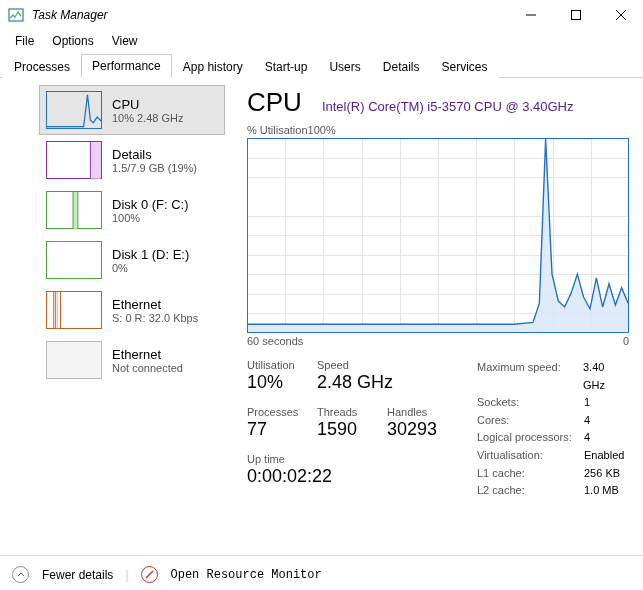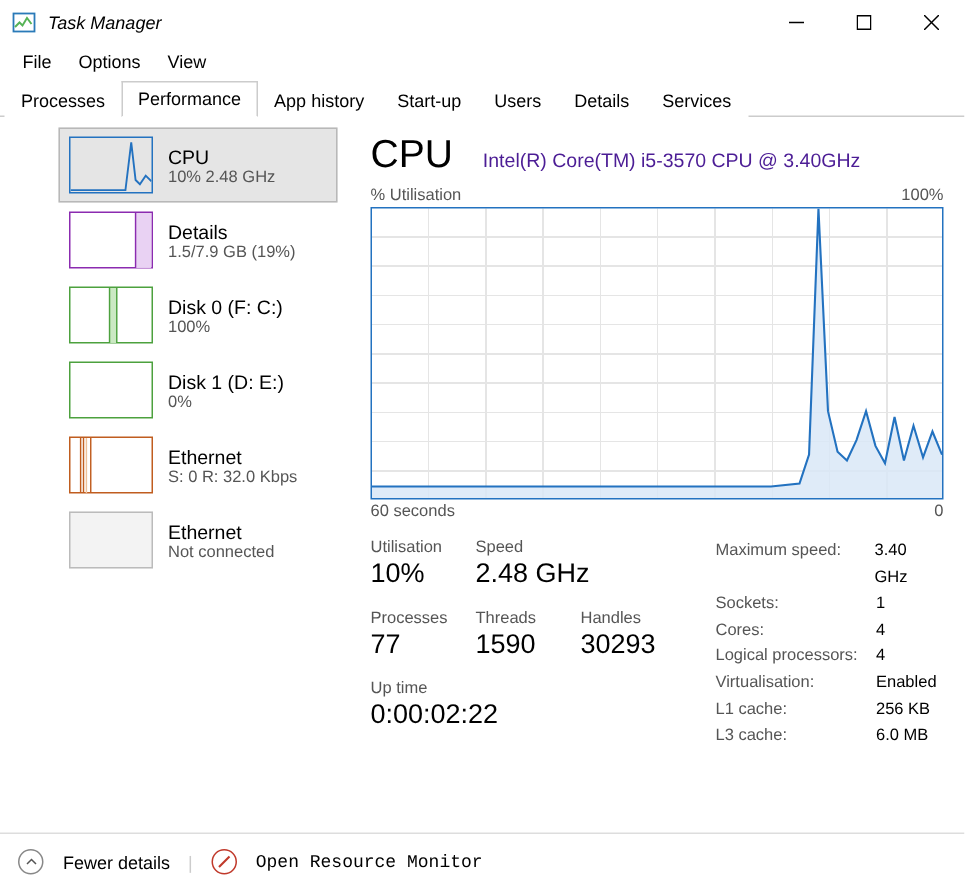--- a/index.html
+++ b/index.html
@@ -26,21 +26,21 @@
 .side-thumb { width: 56px; height: 38px; border: 1px solid; position: relative; flex-shrink: 0; }
 .side-thumb svg { position: absolute; inset: 0; }
 .side-text .st-title { font-size: 13px; }
 .side-text .st-sub { font-size: 11px; color: #555; }
 
 .main { flex: 1; padding: 9px 14px 0 22px; }
 .main-head { display: flex; align-items: baseline; gap: 20px; margin-bottom: 6px; }
 .main-title { font-size: 26px; font-weight: 400; }
 .main-sub { font-size: 13px; color: #4c1d95; }
 
-.chart-labels { display: flex; justify-content: space-between; font-size: 11px; color: #555; margin-bottom: 2px; }
+.chart-labels { display: flex; justify-content: flex-start; font-size: 11px; color: #555; margin-bottom: 2px; }
 .chart { width: 382px; height: 195px; border: 1px solid #2372c0; position: relative; background:
   repeating-linear-gradient(to right, transparent, transparent 37.2px, #e5e5e5 37.2px, #e5e5e5 38.2px),
   repeating-linear-gradient(to bottom, transparent, transparent 18.5px, #e5e5e5 18.5px, #e5e5e5 19.5px);
 }
 .chart svg { position: absolute; inset: 0; width: 100%; height: 100%; }
 .chart-xaxis { display: flex; justify-content: space-between; font-size: 11px; color: #555; margin-top: 2px; width: 382px; }
 
 .stats { display: flex; margin-top: 12px; gap: 20px; }
 .stats-left { display: flex; flex-wrap: wrap; width: 210px; }
 .stat-block { width: 70px; margin-bottom: 10px; }
@@ -239,22 +239,22 @@
           </div>
         <div class="row">
             <span class="rk">Virtualisation:</span>
             <span class="rv">Enabled</span>
           </div>
         <div class="row">
             <span class="rk">L1 cache:</span>
             <span class="rv">256 KB</span>
           </div>
         <div class="row">
-            <span class="rk">L3 cache:</span>
-            <span class="rv">6.0 MB</span>
+            <span class="rk">L2 cache:</span>
+            <span class="rv">1.0 MB</span>
           </div>
       </div>
     </div>
   </div>
 </div>
 
 <div class="footer">
   <span class="circle">
       <svg width="8" height="8">
         <polyline points="1,5 4,2 7,5" fill="none" stroke="#555"></polyline>

